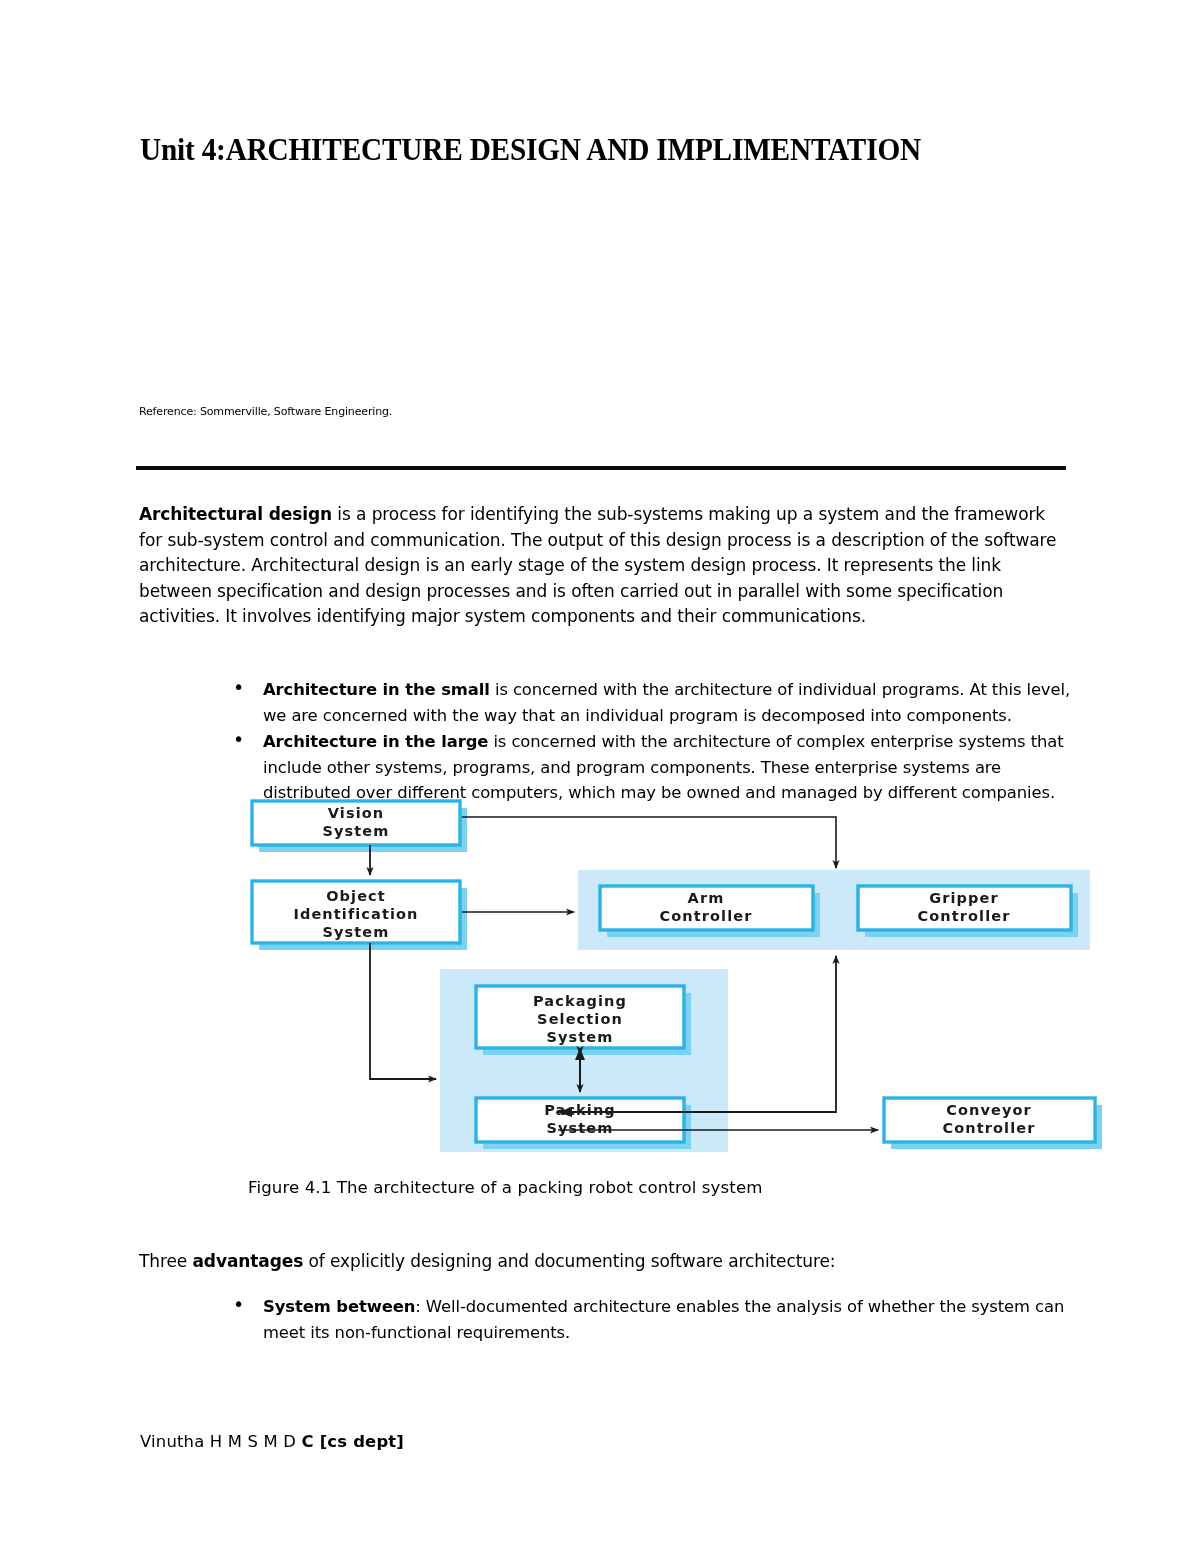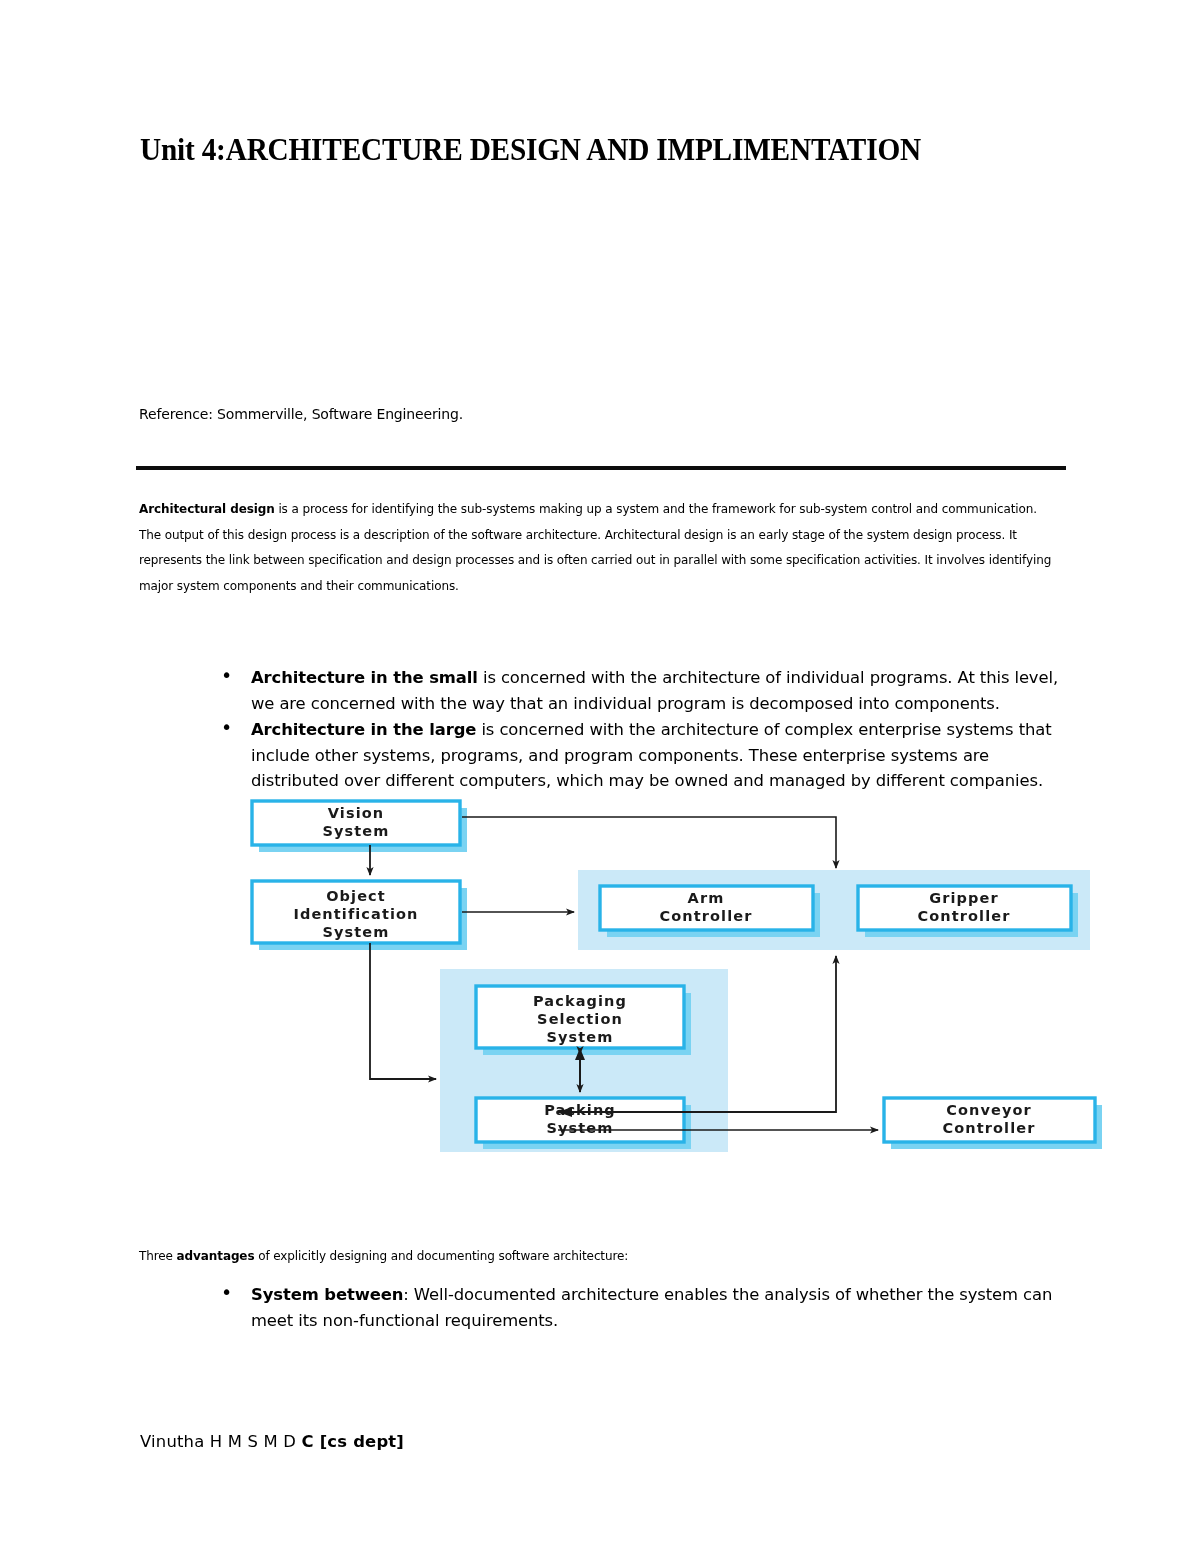--- a/index.html
+++ b/index.html
@@ -38,40 +38,40 @@
     transform: scaleX(0.96);
     transform-origin: left top;
     white-space: nowrap;
   }
 
   
   .reference {
     position: absolute;
     left: 139px;
     top: 404px;
-    font-size: 14px;
+    font-size: 11px;
     line-height: 1.45;
     letter-spacing: -0.15px;
     white-space: nowrap;
   }
 
   
   .hrule {
     position: absolute;
     left: 136px;
     top: 466px;
     width: 930px;
     height: 4px;
     background: #0d0d0d;
   }
 
   
   .para {
     position: absolute;
-    font-size: 12px;
+    font-size: 17px;
     line-height: 25.6px;
     letter-spacing: -0.1px;
     text-align: left;
   }
   .para b, .para strong { font-weight: bold; }
 
   #para-architectural {
     left: 139px;
     top: 485px;
     width: 922px;
@@ -83,21 +83,21 @@
   }
   #para-advantages {
     left: 139px;
     top: 1232px;
     width: 922px;
   }
 
   
   .bullets {
     position: absolute;
-    margin: 5px;
+    margin: 17px;
     padding: 0;
     list-style: none;
     font-size: 16.4px;
     line-height: 25.6px;
     letter-spacing: -0.1px;
   }
   .bullets li {
     position: relative;
     padding-left: 38px;
     margin: 0 0 1px 0;
@@ -254,20 +254,21 @@
       <polygon points="340,266 335,278 345,278" fill="#1a1a1a"></polygon>
 
       <path d="M318,330 L596,330 L596,174" stroke="#1a1a1a" stroke-width="1.8" fill="none" marker-end="url(#ah)"></path>
 
       <polygon points="318,330 332,325 332,335" fill="#1a1a1a"></polygon>
 
       <path d="M318,348 L638,348" stroke="#1a1a1a" stroke-width="1.6" fill="none" marker-end="url(#ah)"></path>
     </svg>
   </div>
 
+  <div class="figure-caption">Figure 4.1 The architecture of a packing robot control system</div>
 
   <p class="para" id="para-advantages">
     <span>Three </span><b>advantages</b><span> of explicitly designing and documenting software architecture:</span>
   </p>
 
   <ul class="bullets" id="list-advantages">
     <li>
       <b>System between</b><span>: Well-documented architecture enables the analysis of whether the system can meet its non-functional requirements.</span>
     </li>
   </ul>

